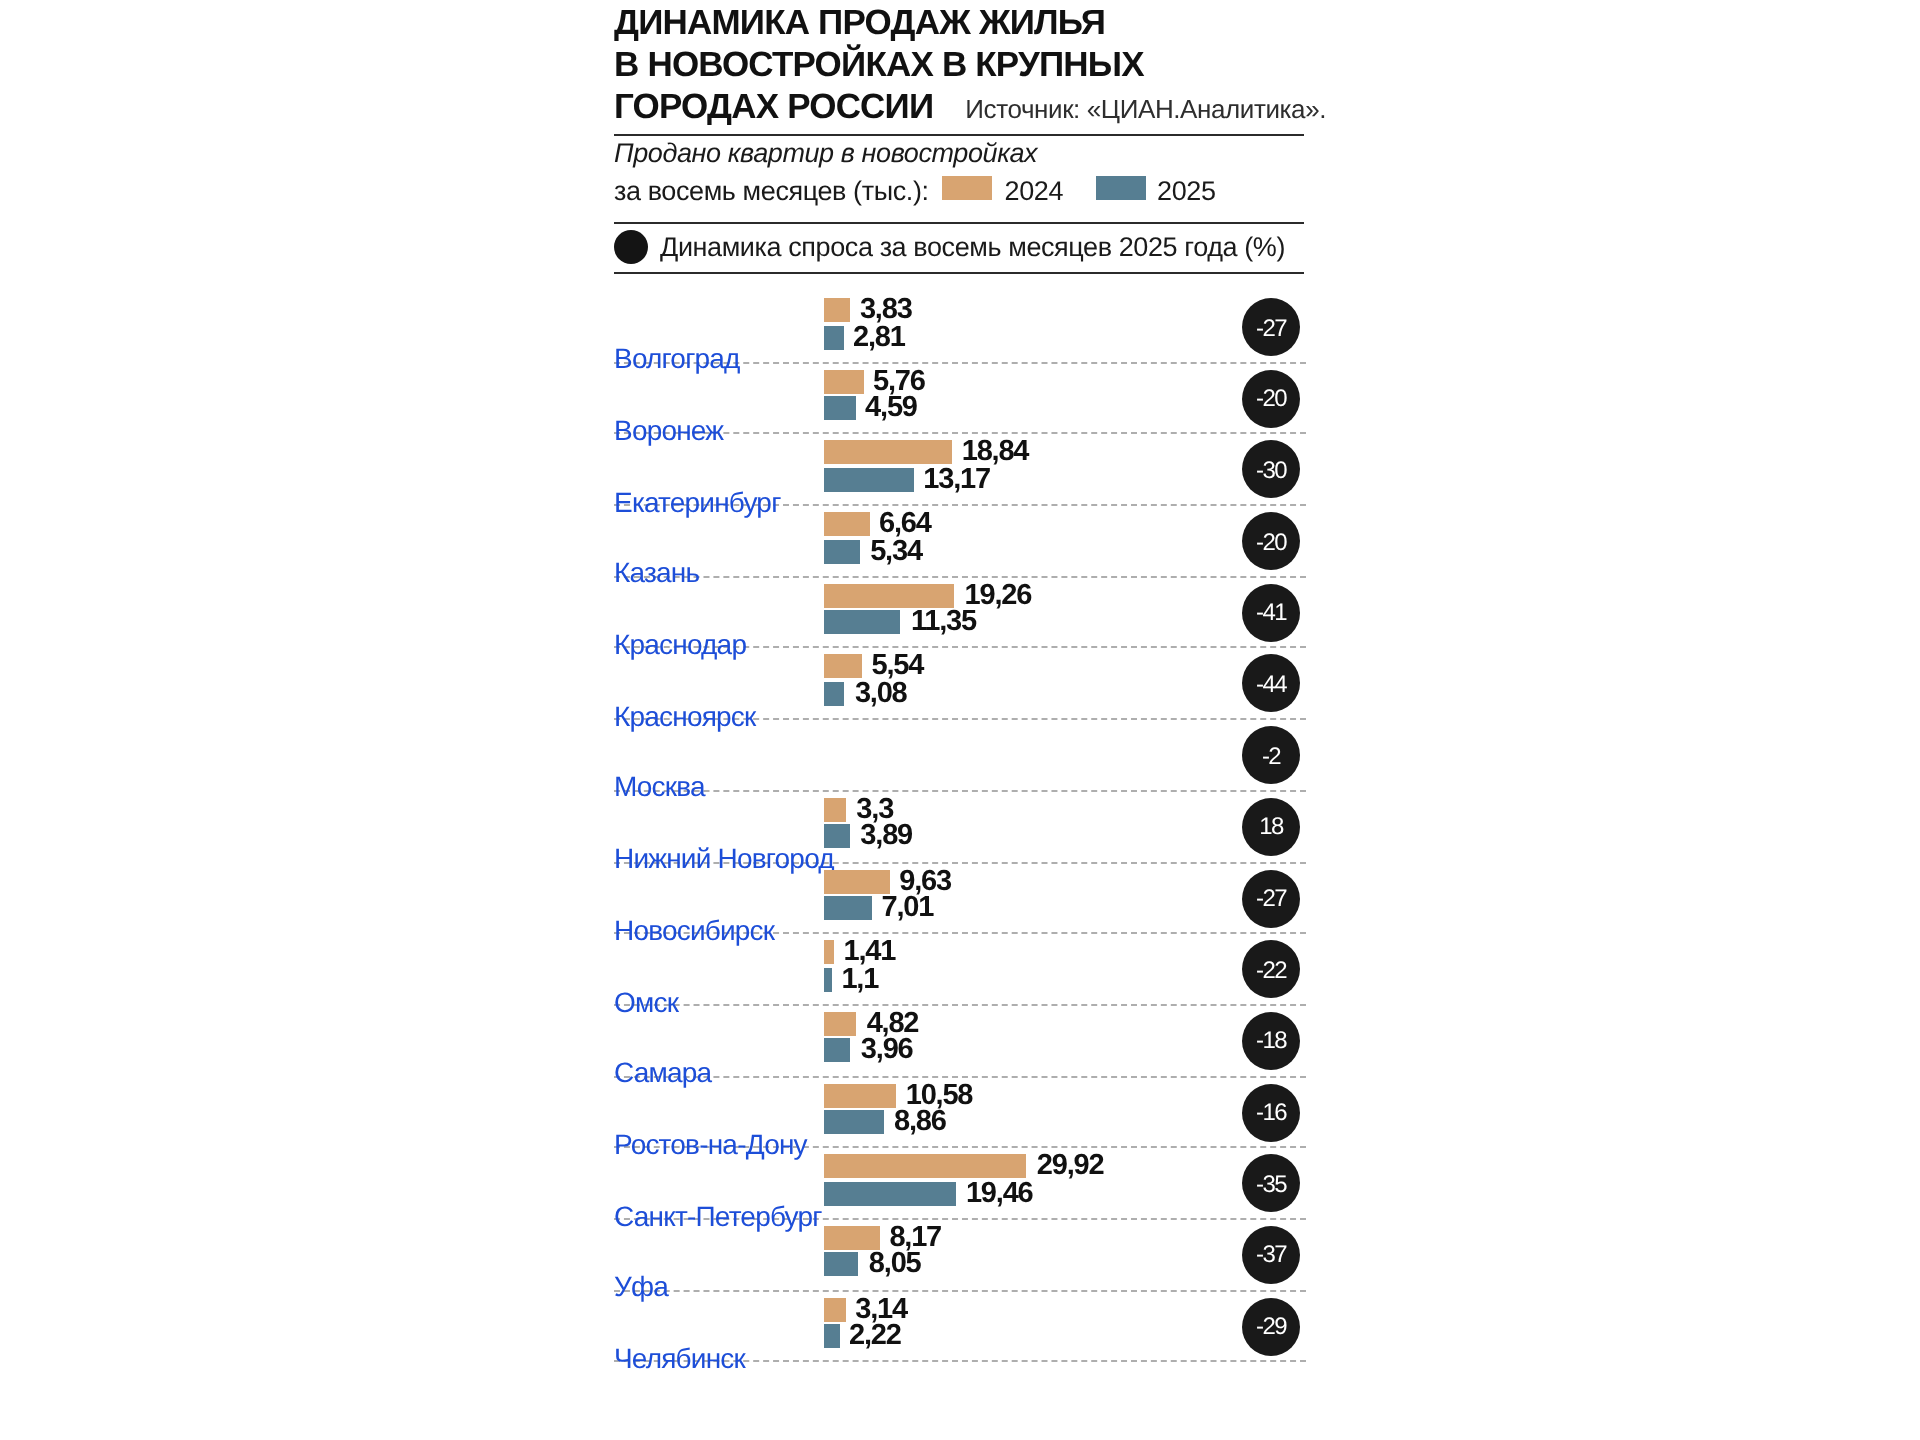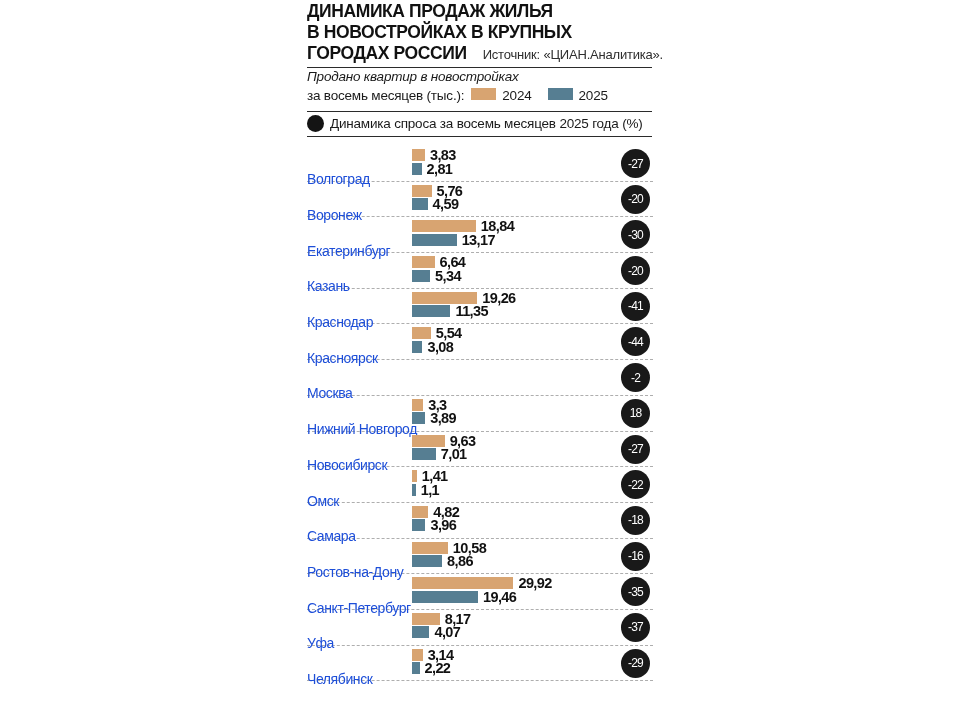--- a/index.html
+++ b/index.html
@@ -288,21 +288,21 @@
     </div>
       <div class="row">
       <div class="city">Уфа</div>
       <div class="bars">
         <div class="bar-line">
           <div class="bar bar-2024" style="width: 27.6963px;"></div>
           <span class="val">8,17</span>
         </div>
         <div class="bar-line">
           <div class="bar bar-2025" style="width: 17.4246px;"></div>
-          <span class="val">4,07</span>
+          <span class="val">8,05</span>
         </div>
       </div>
       <div class="badge">-37</div>
     </div>
       <div class="row">
       <div class="city">Челябинск</div>
       <div class="bars">
         <div class="bar-line">
           <div class="bar bar-2024" style="width: 10.6446px;"></div>
           <span class="val">3,14</span>

